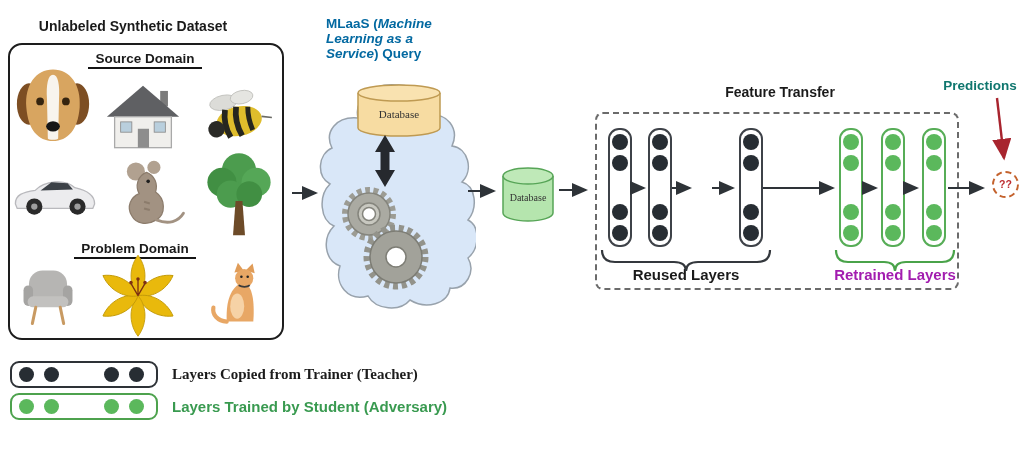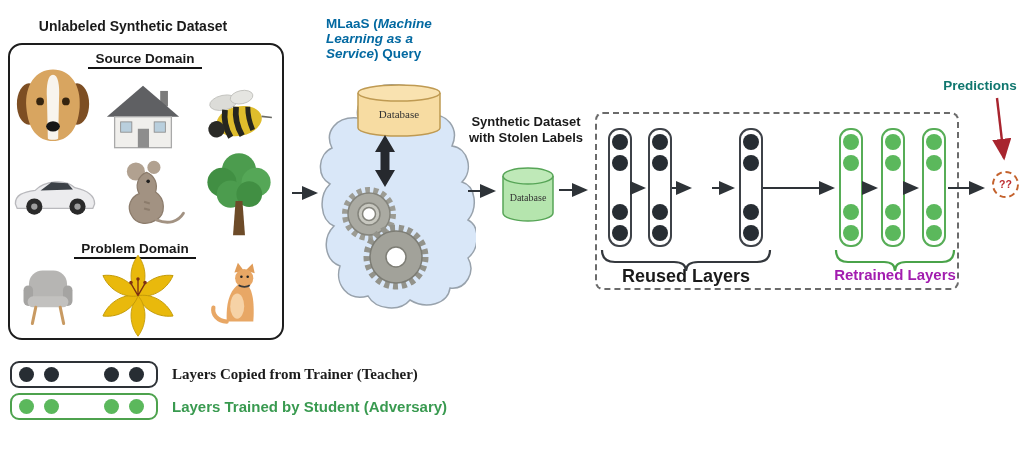--- a/index.html
+++ b/index.html
@@ -166,28 +166,28 @@
     <circle cx="28" cy="28" r="21" fill="#aaaaa2" stroke="#85857d" stroke-width="1.5"></circle>
     <circle cx="28" cy="28" r="11" fill="#c8c8c0" stroke="#85857d" stroke-width="1.5"></circle>
     <circle cx="28" cy="28" r="6.5" fill="#ffffff" stroke="#85857d" stroke-width="1.5"></circle>
   </svg>
   <svg class="abs" style="left:362px;top:223px" width="68" height="68" viewBox="0 0 68 68">
     <circle cx="34" cy="34" r="28" fill="none" stroke="#93938b" stroke-width="9" stroke-dasharray="4.8 3.6"></circle>
     <circle cx="34" cy="34" r="26" fill="#a2a29a" stroke="#7d7d75" stroke-width="1.5"></circle>
     <circle cx="34" cy="34" r="10" fill="#ffffff" stroke="#7d7d75" stroke-width="1.5"></circle>
   </svg>
 
-  <div class="abs b ctr" style="left:461px;top:114px;width:130px;font-size:13px;line-height:15.5px;">Synthetic Dataset with Stolen Labels</div>
 
   <svg class="abs" style="left:501px;top:167px" width="54" height="56" viewBox="0 0 54 56">
     <path d="M2,9 V46 A25,8 0 0 0 52,46 V9" fill="#b5e5ae" stroke="#57a557" stroke-width="1.5"></path>
     <ellipse cx="27" cy="9" rx="25" ry="8" fill="#bfe9b8" stroke="#57a557" stroke-width="1.5"></ellipse>
     <text x="27" y="34" text-anchor="middle" class="db-label" style="font-size:10px;">Database</text>
   </svg>
 
+  <div class="abs b ctr" style="left:680px;top:84px;width:200px;font-size:14px;">Feature Transfer</div>
 
   <div class="abs ft-box" style="left:595px;top:112px;width:364px;height:178px;"></div>
 
   <div class="abs layer" style="left:608px;top:128px;">
     <span class="dot"></span>
       <span class="dot"></span>
       <span class="dot"></span>
       <span class="dot"></span>
   </div>
   <div class="abs layer" style="left:648px;top:128px;">
@@ -215,21 +215,21 @@
       <span class="dot"></span>
       <span class="dot"></span>
   </div>
   <div class="abs layer green" style="left:922px;top:128px;">
     <span class="dot"></span>
       <span class="dot"></span>
       <span class="dot"></span>
       <span class="dot"></span>
   </div>
 
-  <div class="abs b ctr" style="left:601px;top:266px;width:170px;font-size:18px;">Reused Layers</div>
+  <div class="abs b ctr" style="left:601px;top:266px;width:170px;font-size:15px;">Reused Layers</div>
   <div class="abs b ctr" style="left:820px;top:266px;width:150px;font-size:15px;color:#a21caf;">Retrained Layers</div>
 
   <div class="abs b ctr" style="left:936px;top:78px;width:88px;font-size:13.5px;color:#0f766e;">Predictions</div>
   <div class="abs pred-circle" style="left:992px;top:171px;">??</div>
 
   <div class="abs legendbox teacher" style="left:10px;top:361px;">
     <span class="dot"></span>
       <span class="dot"></span>
       <span class="dot"></span>
       <span class="dot"></span>

